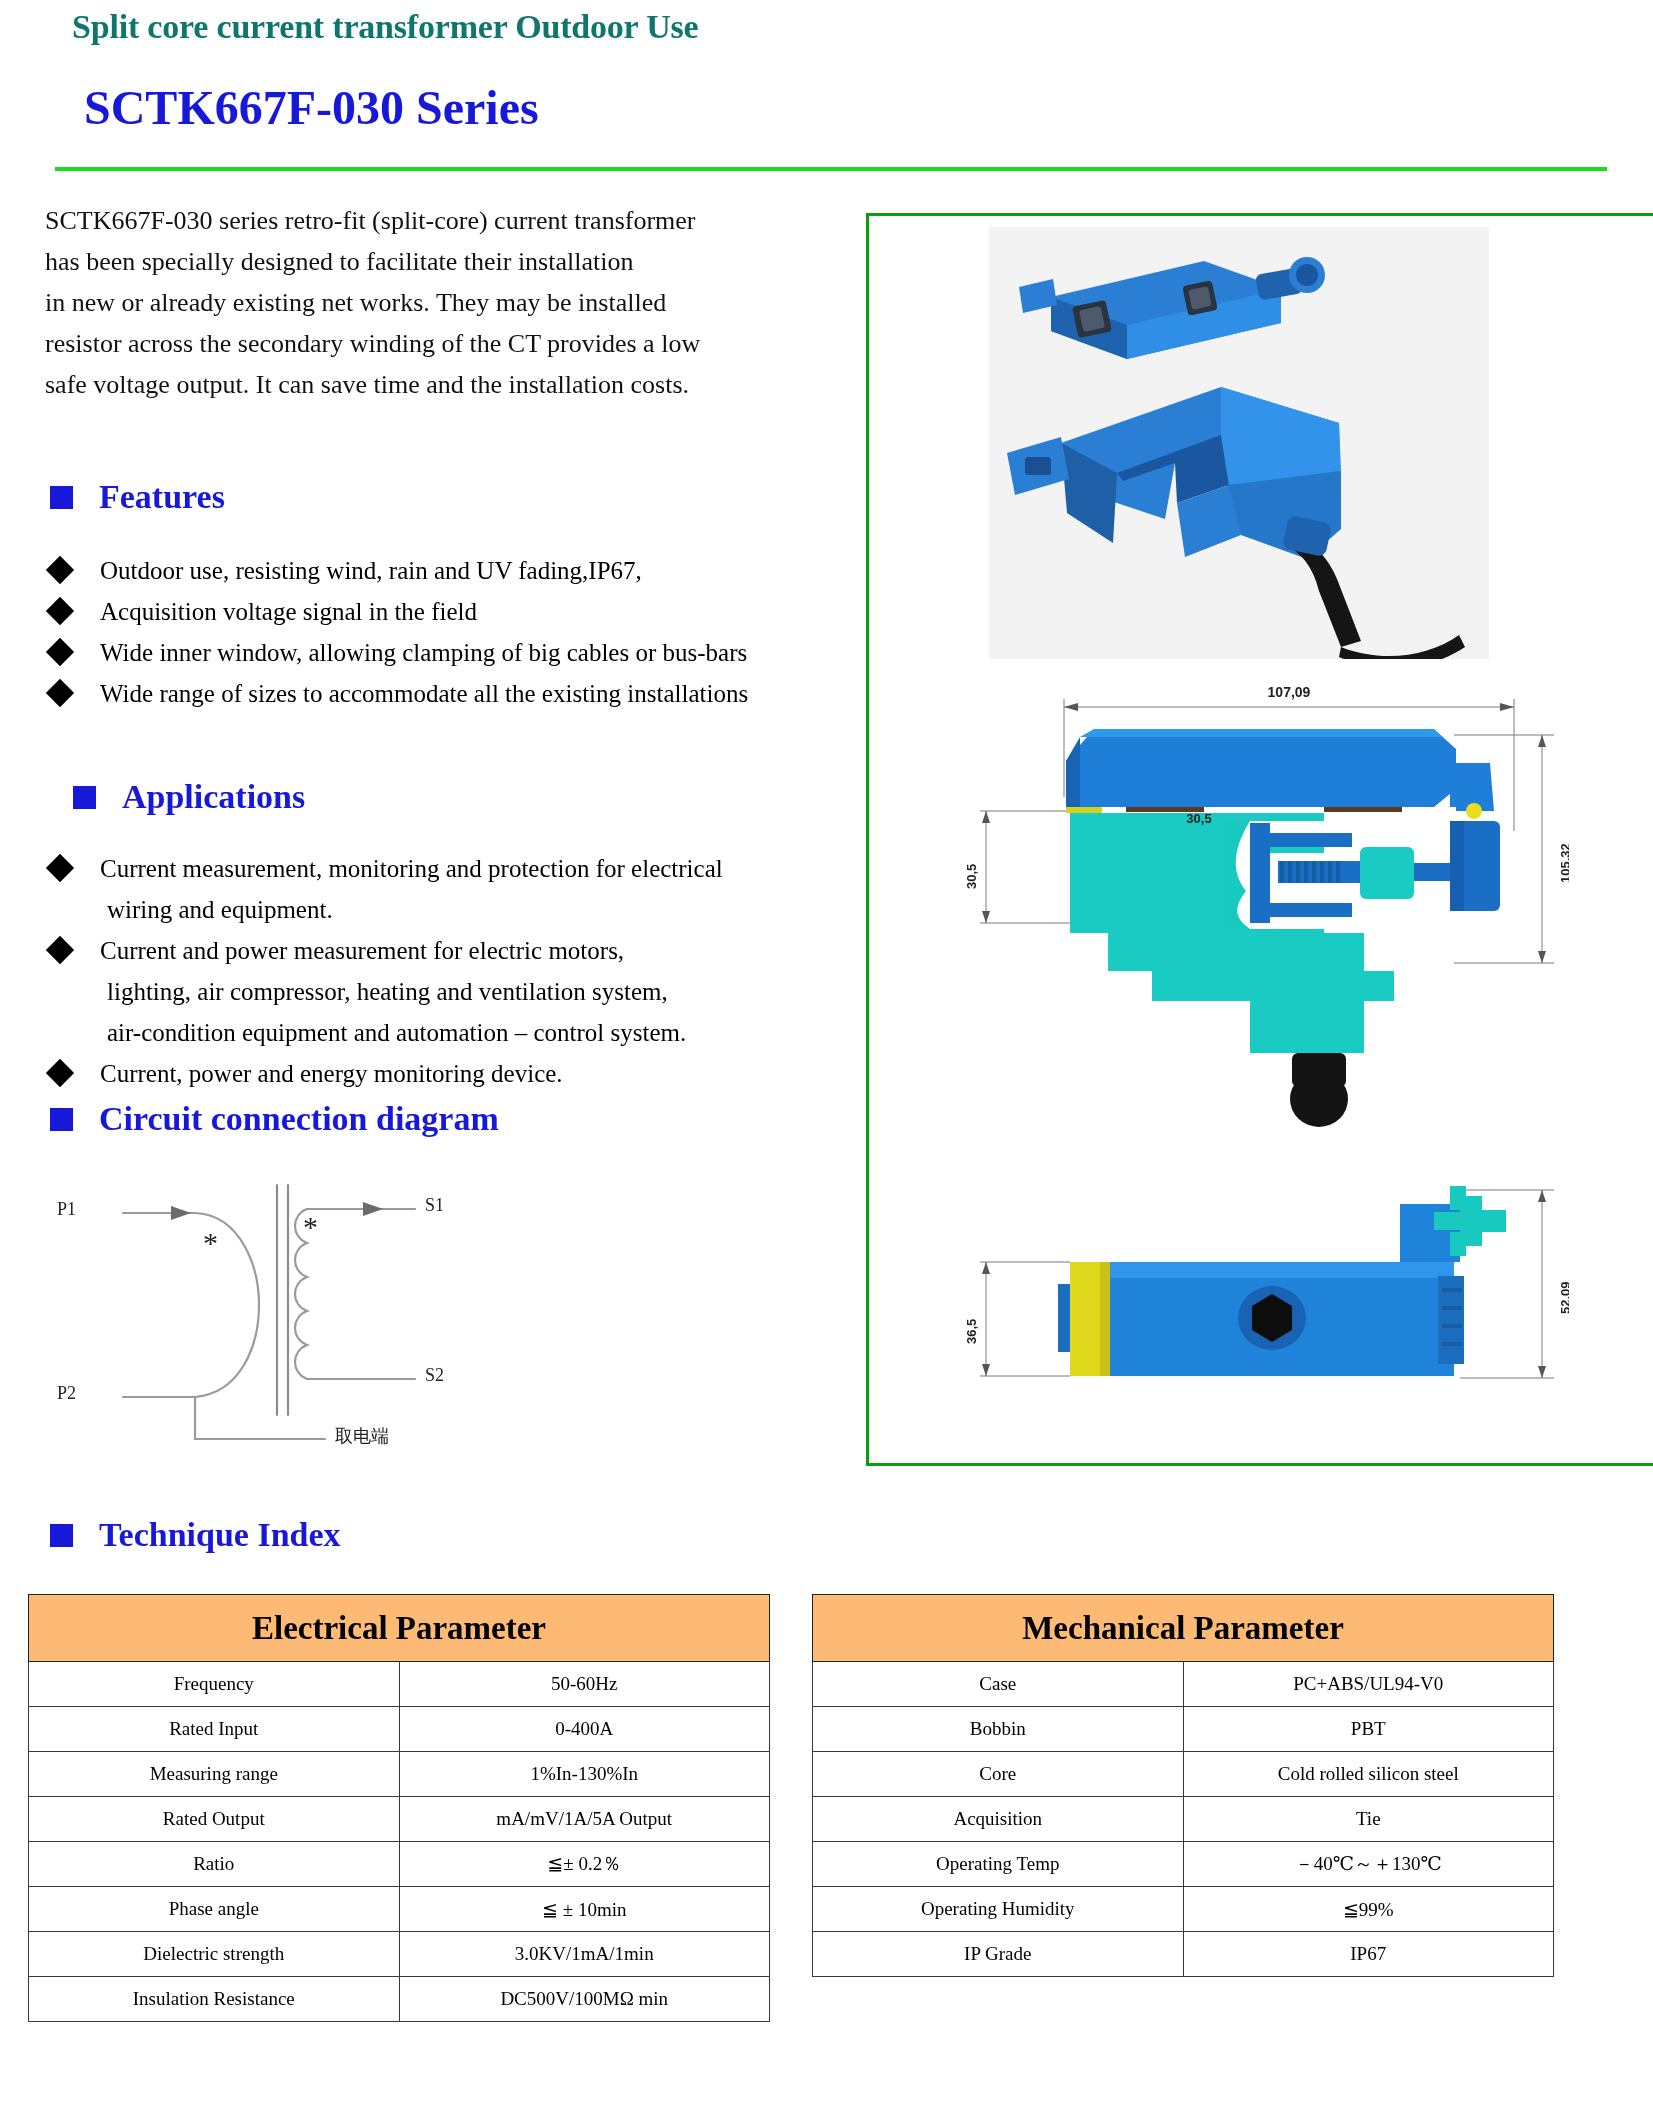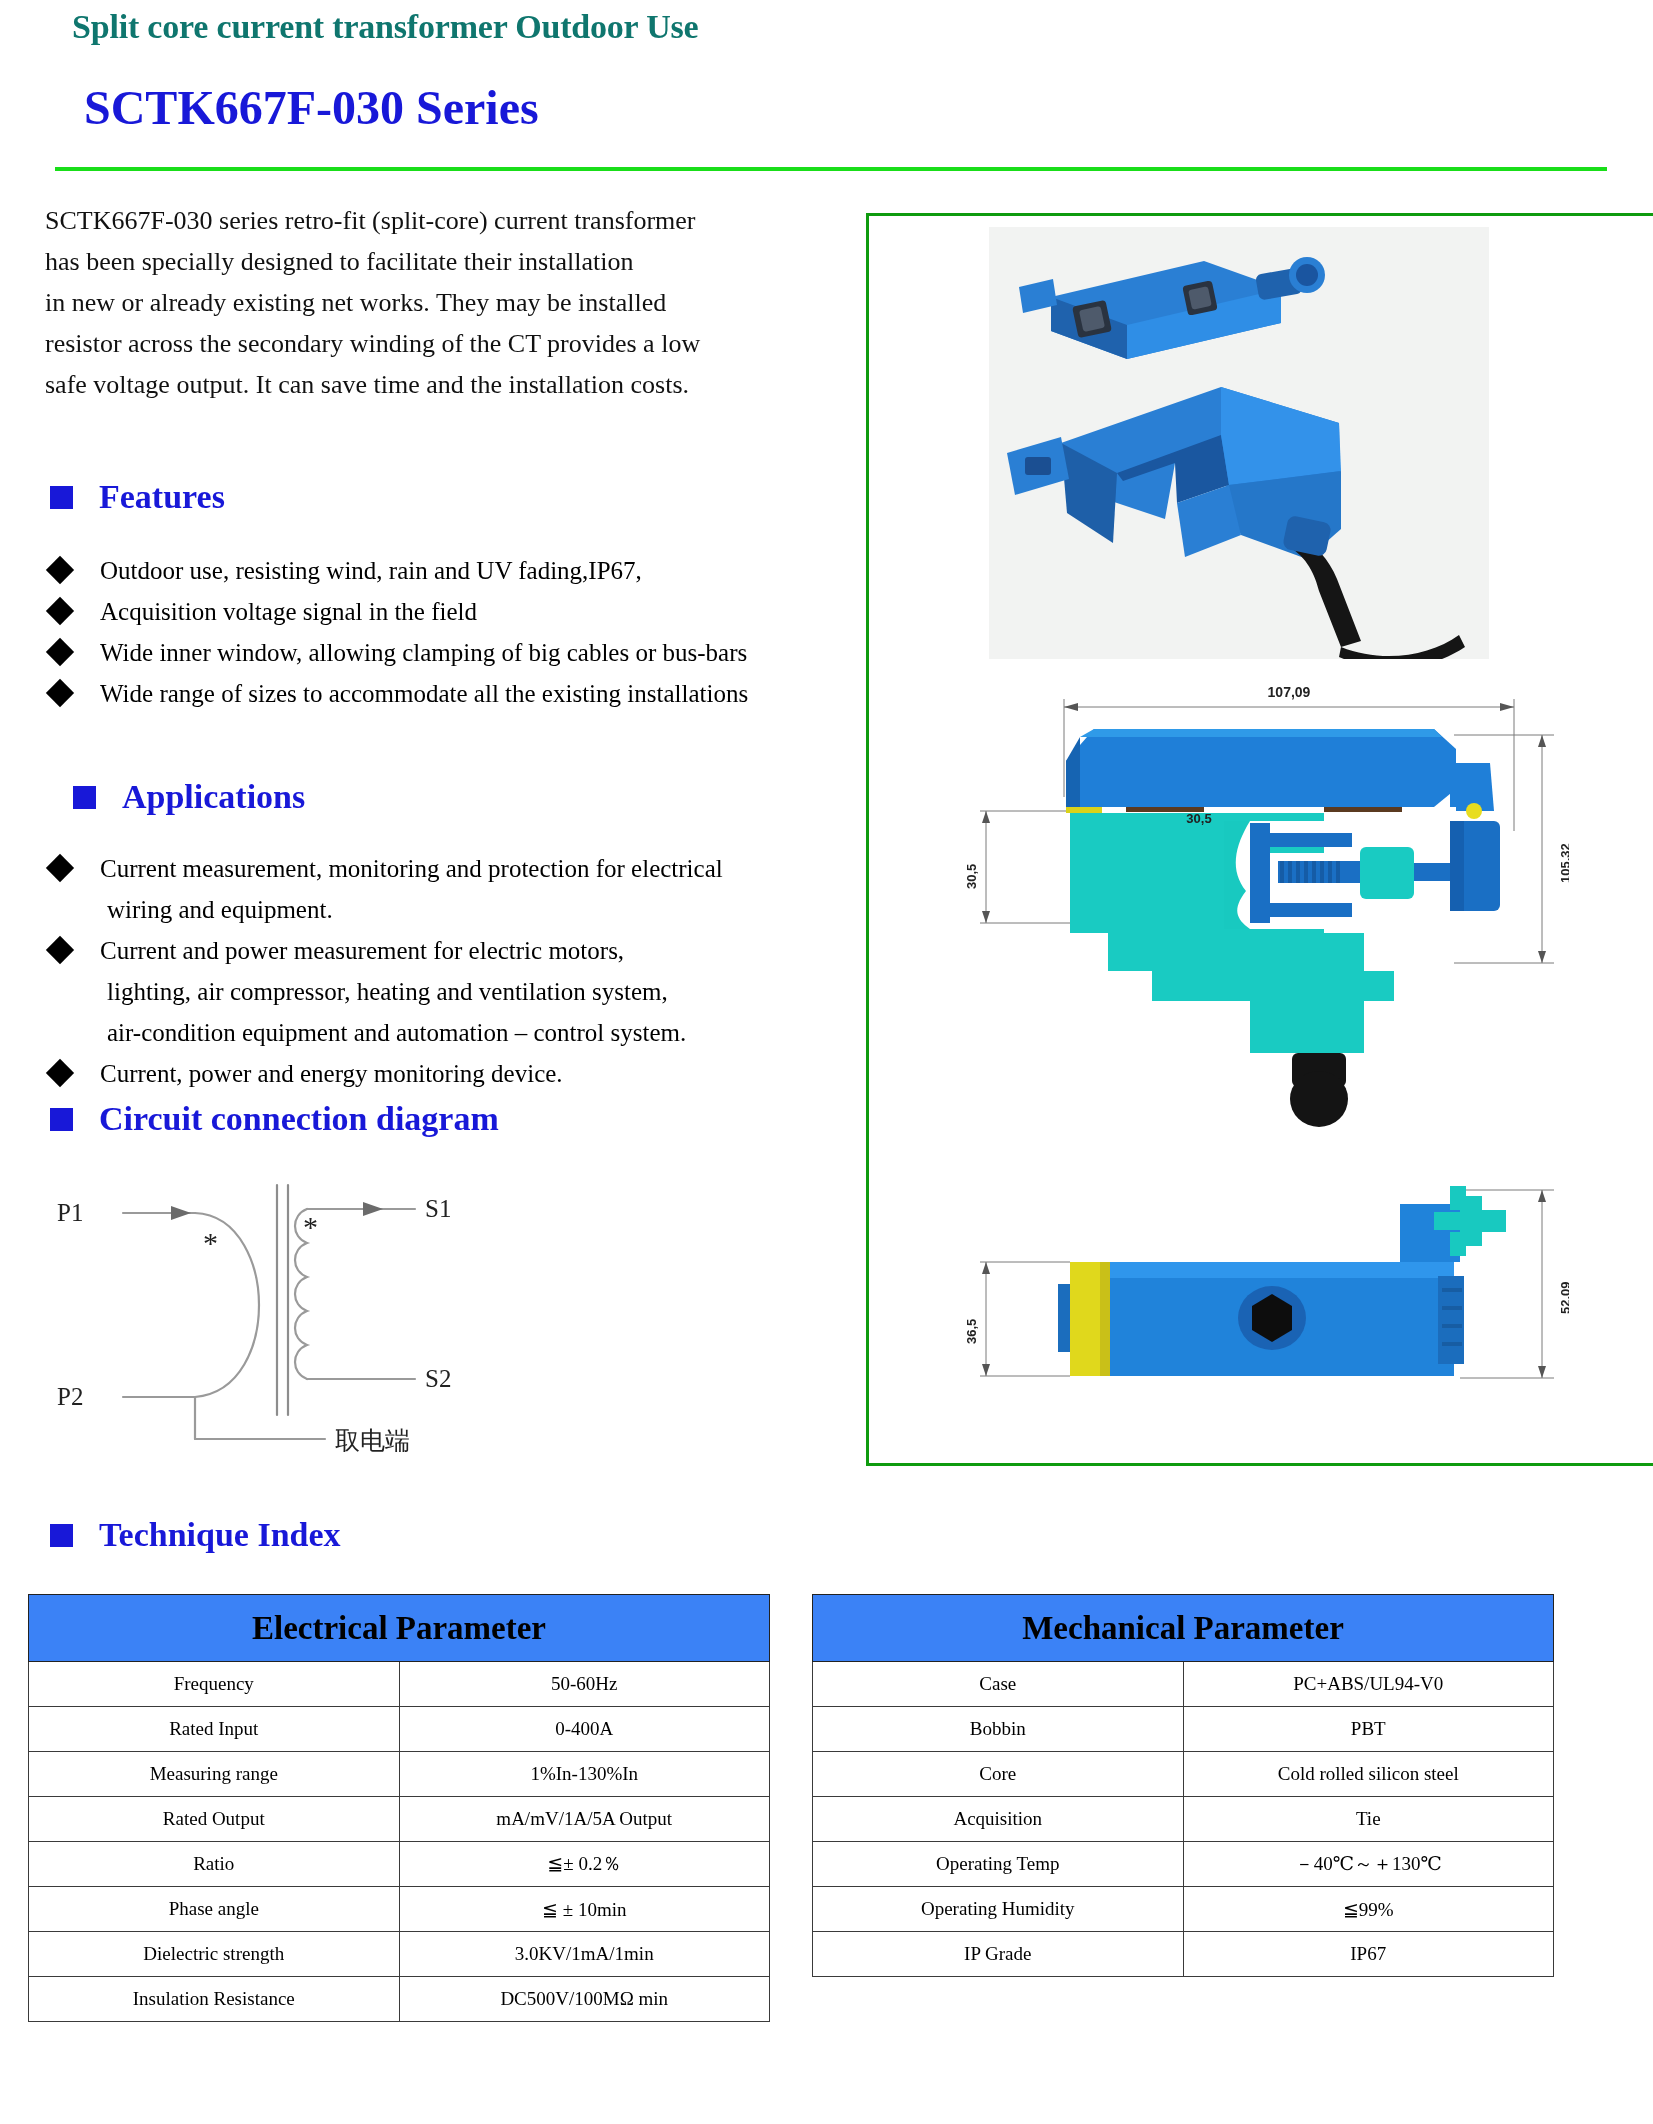--- a/index.html
+++ b/index.html
@@ -163,41 +163,41 @@
   
   .circuit {
     position: absolute;
     left: 45px;
     top: 1175px;
     width: 560px;
     height: 260px;
   }
   .circ-lbl {
     position: absolute;
-    font-size: 25px;
+    font-size: 18px;
     color: #222;
   }
 
   
   .tbl {
     position: absolute;
     border-collapse: collapse;
     table-layout: fixed;
   }
   .tbl td, .tbl th {
     border: 1px solid #3a3a3a;
     text-align: center;
     font-size: 19px;
     height: 44px;
     padding: 0 4px;
     white-space: nowrap;
     overflow: hidden;
   }
   .tbl th.hdr {
-    background: #3b82f6;
+    background: #fdba74;
     font-size: 33px;
     font-weight: bold;
     height: 66px;
     border: 1px solid #222;
   }
   #electrical-table { left: 28px; top: 1594px; width: 742px; }
   #mechanical-table { left: 812px; top: 1594px; width: 742px; }
   .tbl col.c1 { width: 50%; }
   .tbl col.c2 { width: 50%; }
 </style>

